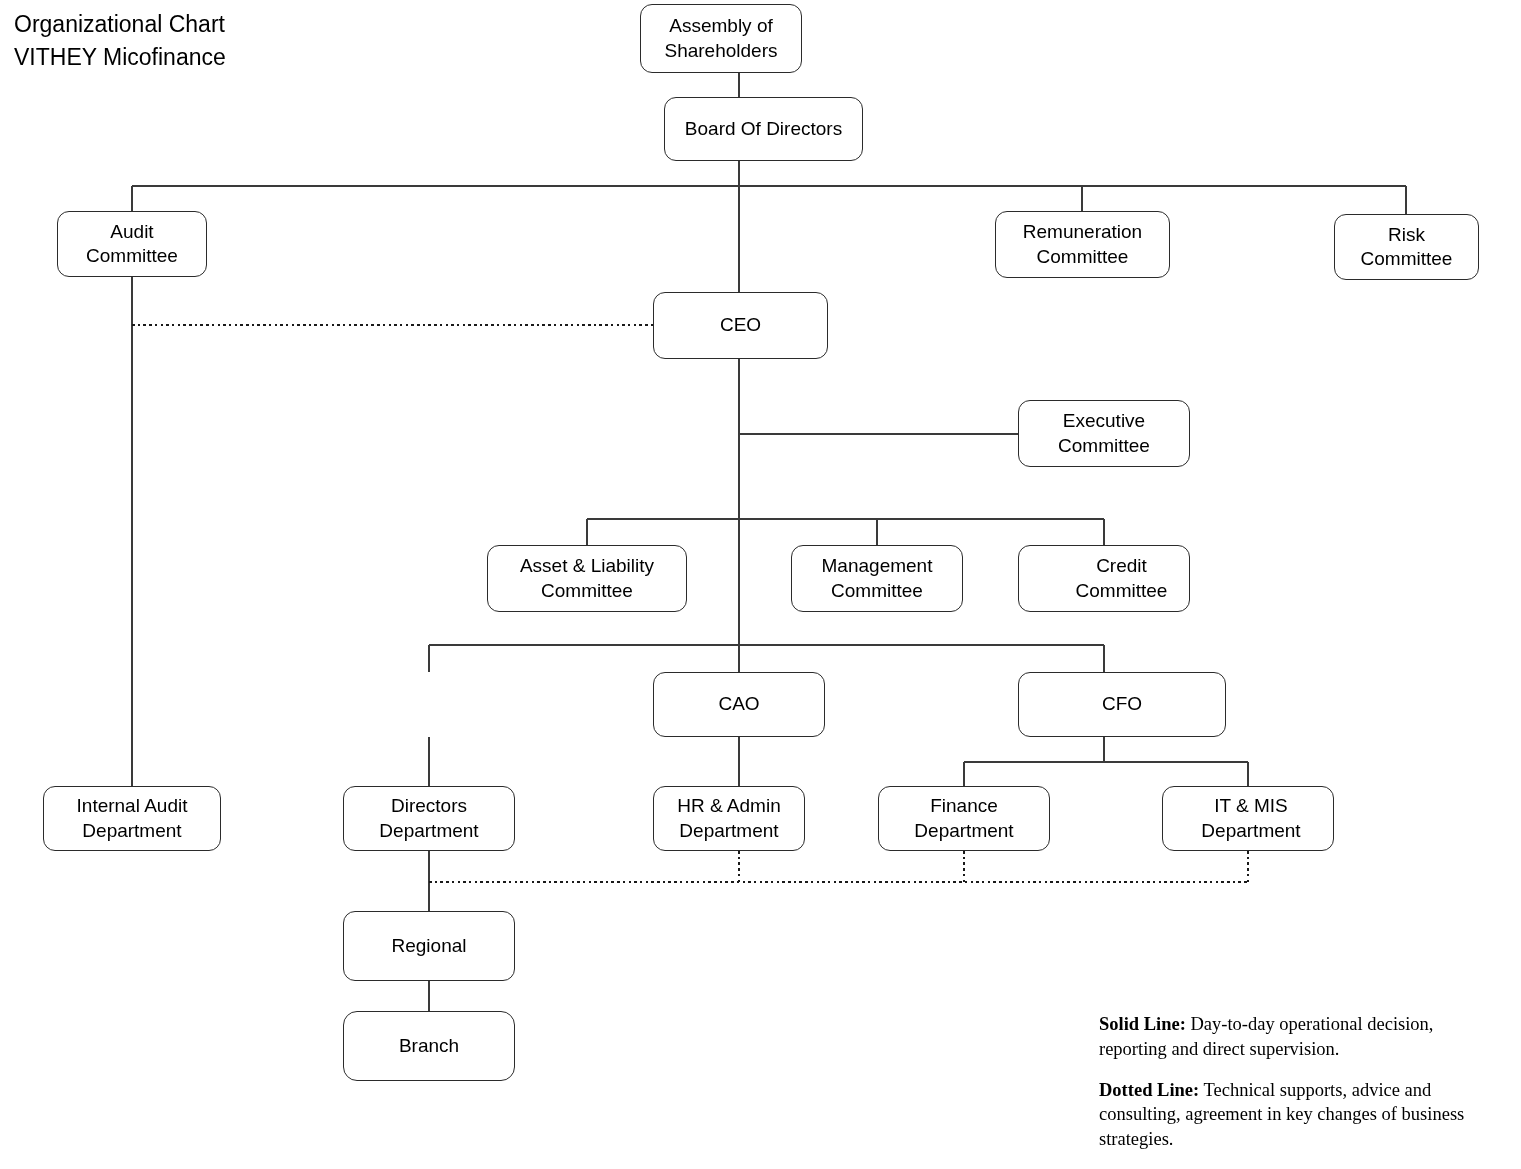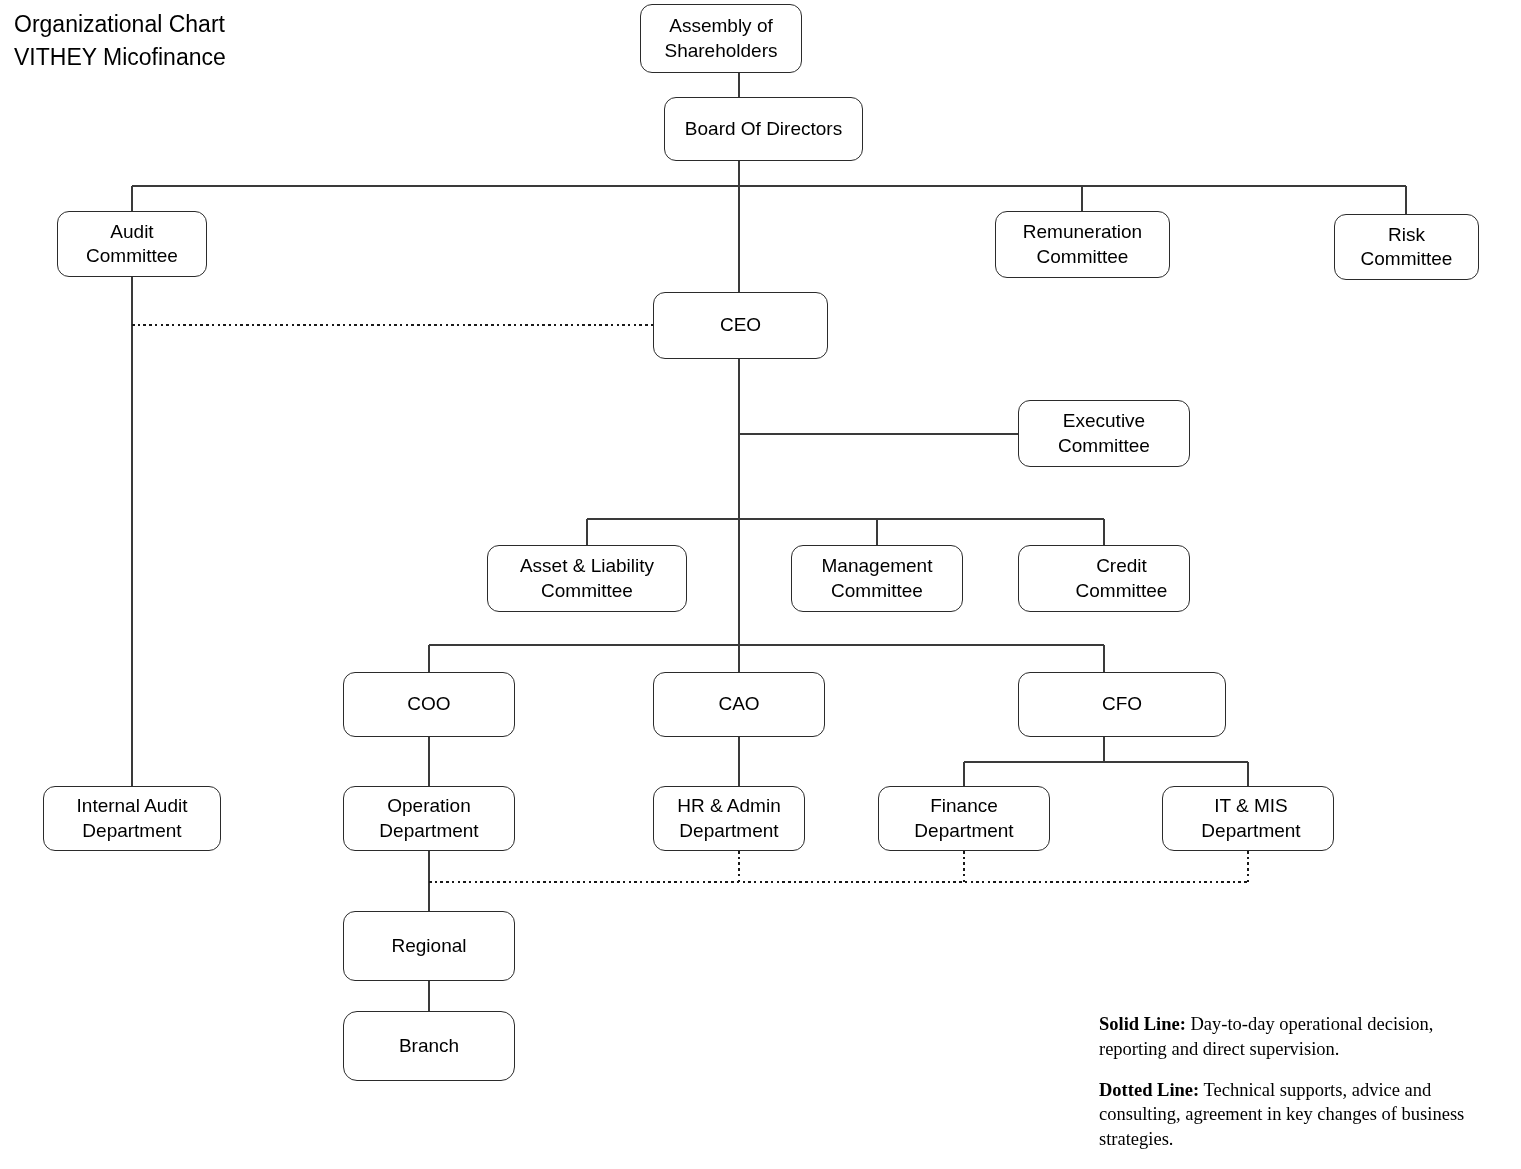--- a/index.html
+++ b/index.html
@@ -164,39 +164,36 @@
   <div class="node" style="left:791px; top:545px; width:172px; height:67px;">
     <span>Management
 Committee</span>
   </div>
 
   <div class="node" style="left:1018px; top:545px; width:172px; height:67px;padding-left:41px;">
     <span>Credit
 Committee</span>
   </div>
 
-  <div class="node" style="left:343px; top:672px; width:172px; height:65px;">
-    <span>COO</span>
-  </div>
 
   <div class="node" style="left:653px; top:672px; width:172px; height:65px;">
     <span>CAO</span>
   </div>
 
   <div class="node" style="left:1018px; top:672px; width:208px; height:65px;">
     <span>CFO</span>
   </div>
 
   <div class="node" style="left:43px; top:786px; width:178px; height:65px;">
     <span>Internal Audit
 Department</span>
   </div>
 
   <div class="node" style="left:343px; top:786px; width:172px; height:65px;">
-    <span>Operation
+    <span>Directors
 Department</span>
   </div>
 
   <div class="node" style="left:653px; top:786px; width:152px; height:65px;">
     <span>HR &amp; Admin
 Department</span>
   </div>
 
   <div class="node" style="left:878px; top:786px; width:172px; height:65px;">
     <span>Finance

